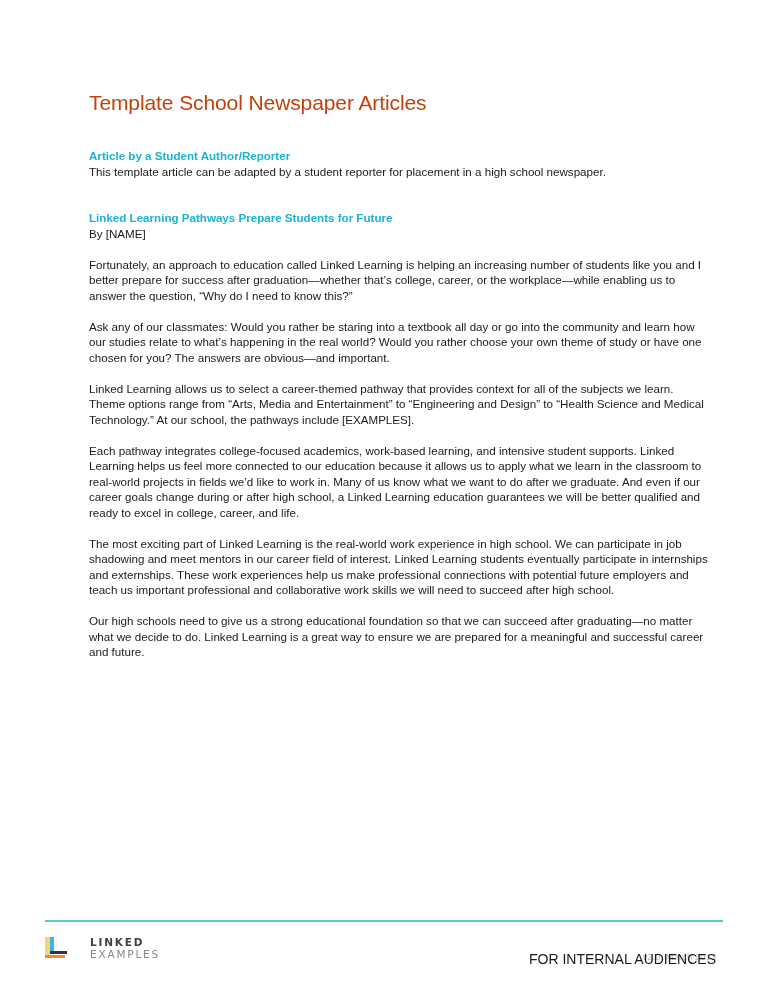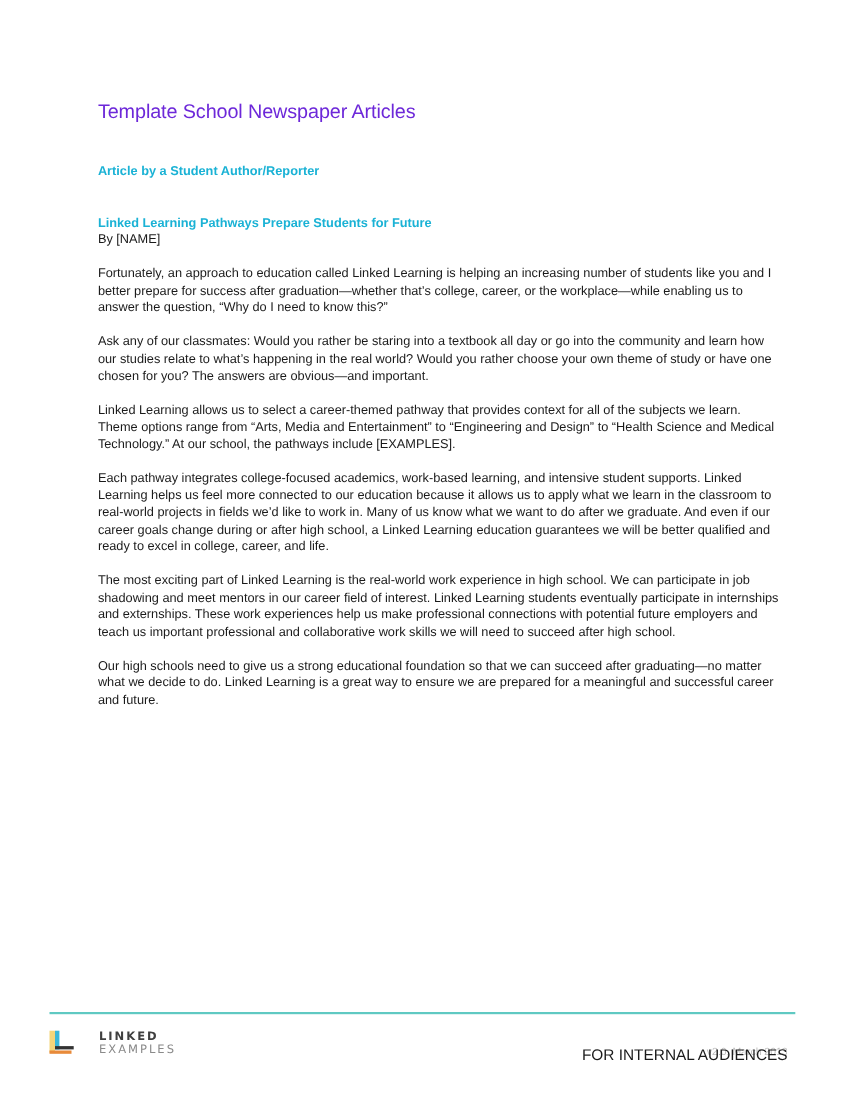--- a/index.html
+++ b/index.html
@@ -13,23 +13,23 @@
       position: relative;
       overflow: hidden;
       font-family: "Liberation Sans", sans-serif;
       color: #1a1a1a;
     }
     .page-title {
       position: absolute;
       left: 89px;
       top: 91px;
       margin: 0;
-      font-size: 18px;
+      font-size: 21px;
       font-weight: normal;
-      color: #6d28d9;
+      color: #c2410c;
       letter-spacing: -0.1px;
       white-space: nowrap;
     }
     .content {
       position: absolute;
       left: 89px;
       top: 148px;
       width: 620px;
       font-size: 11.6px;
       line-height: 15.5px;
@@ -100,20 +100,21 @@
       white-space: nowrap;
     }
   </style>
 </head>
 <body>
 
 <h1 class="page-title">Template School Newspaper Articles</h1>
 
 <div class="content">
   <p class="sub-heading">Article by a Student Author/Reporter</p>
+  <p class="line">This template article can be adapted by a student reporter for placement in a high school newspaper.</p>
 
   <div class="gap-2"></div>
 
   <p class="sub-heading">Linked Learning Pathways Prepare Students for Future</p>
   <p class="line">By [NAME]</p>
 
   <div class="gap-1"></div>
 
   <p class="para">Fortunately, an approach to education called Linked Learning is helping an increasing number of students like you and I better prepare for success after graduation—whether that’s college, career, or the workplace—while enabling us to answer the question, “Why do I need to know this?”</p>
   <p class="para">Ask any of our classmates: Would you rather be staring into a textbook all day or go into the community and learn how our studies relate to what’s happening in the real world? Would you rather choose your own theme of study or have one chosen for you? The answers are obvious—and important.</p>

